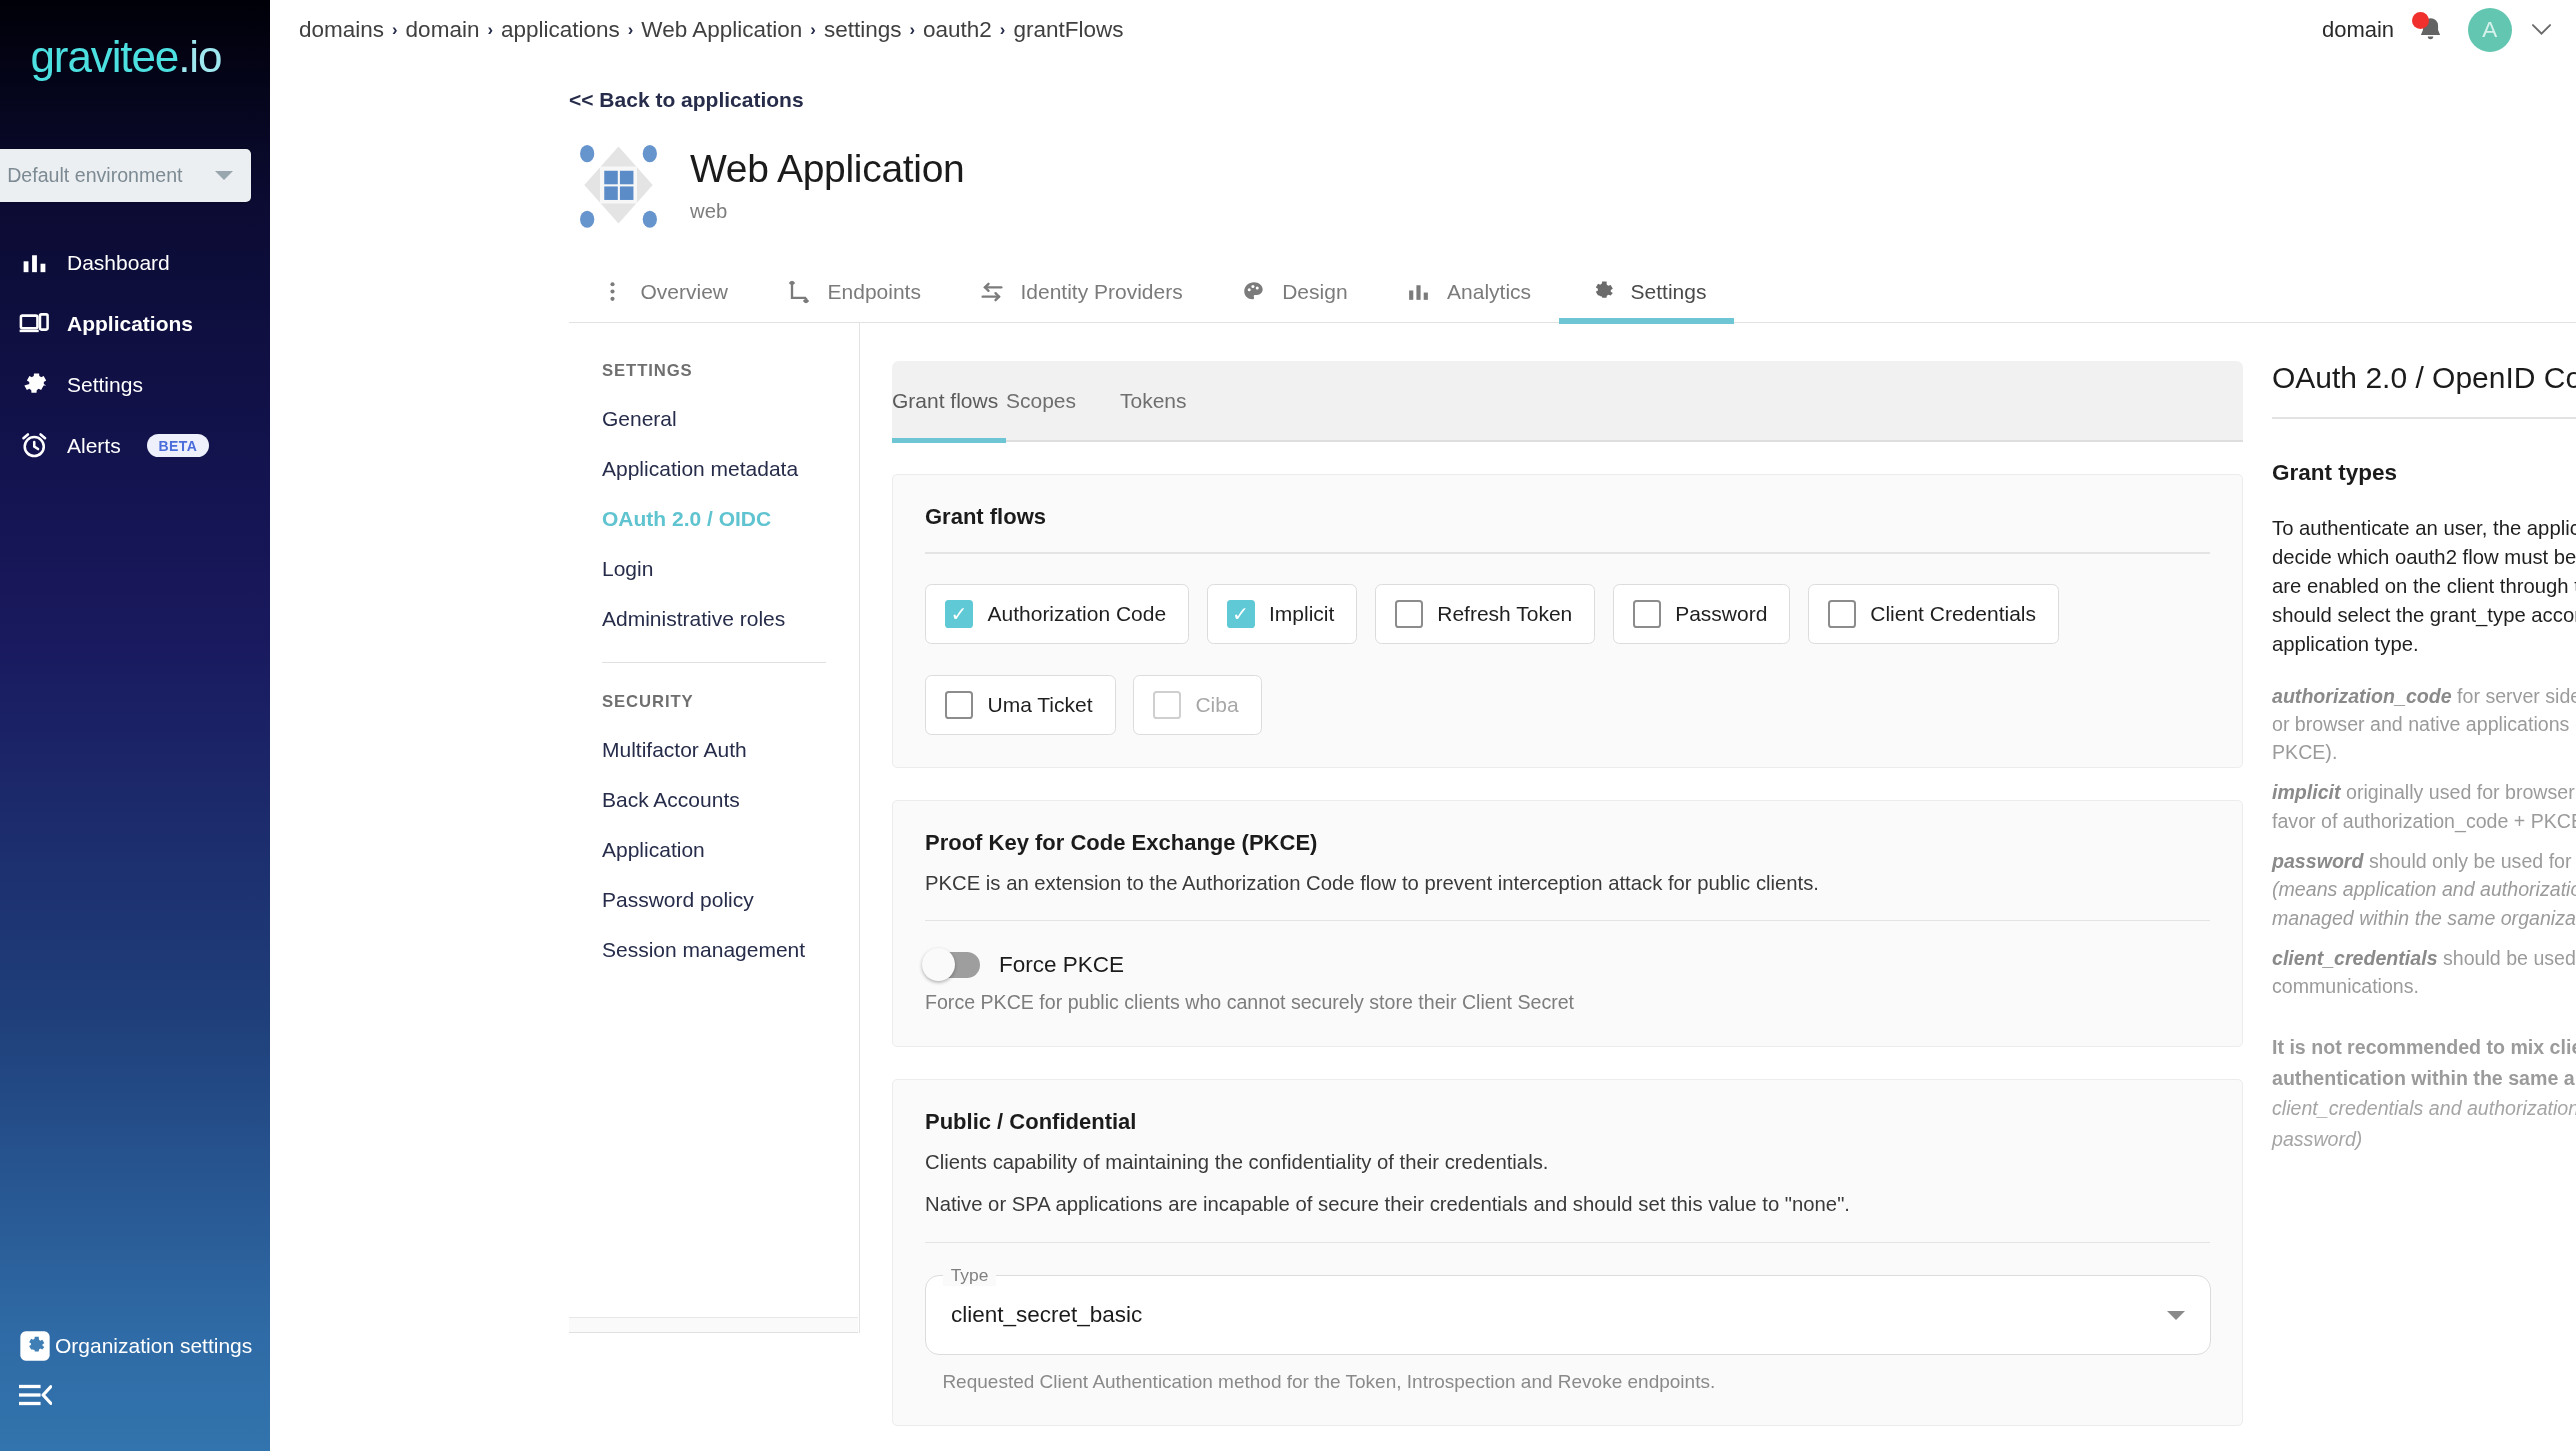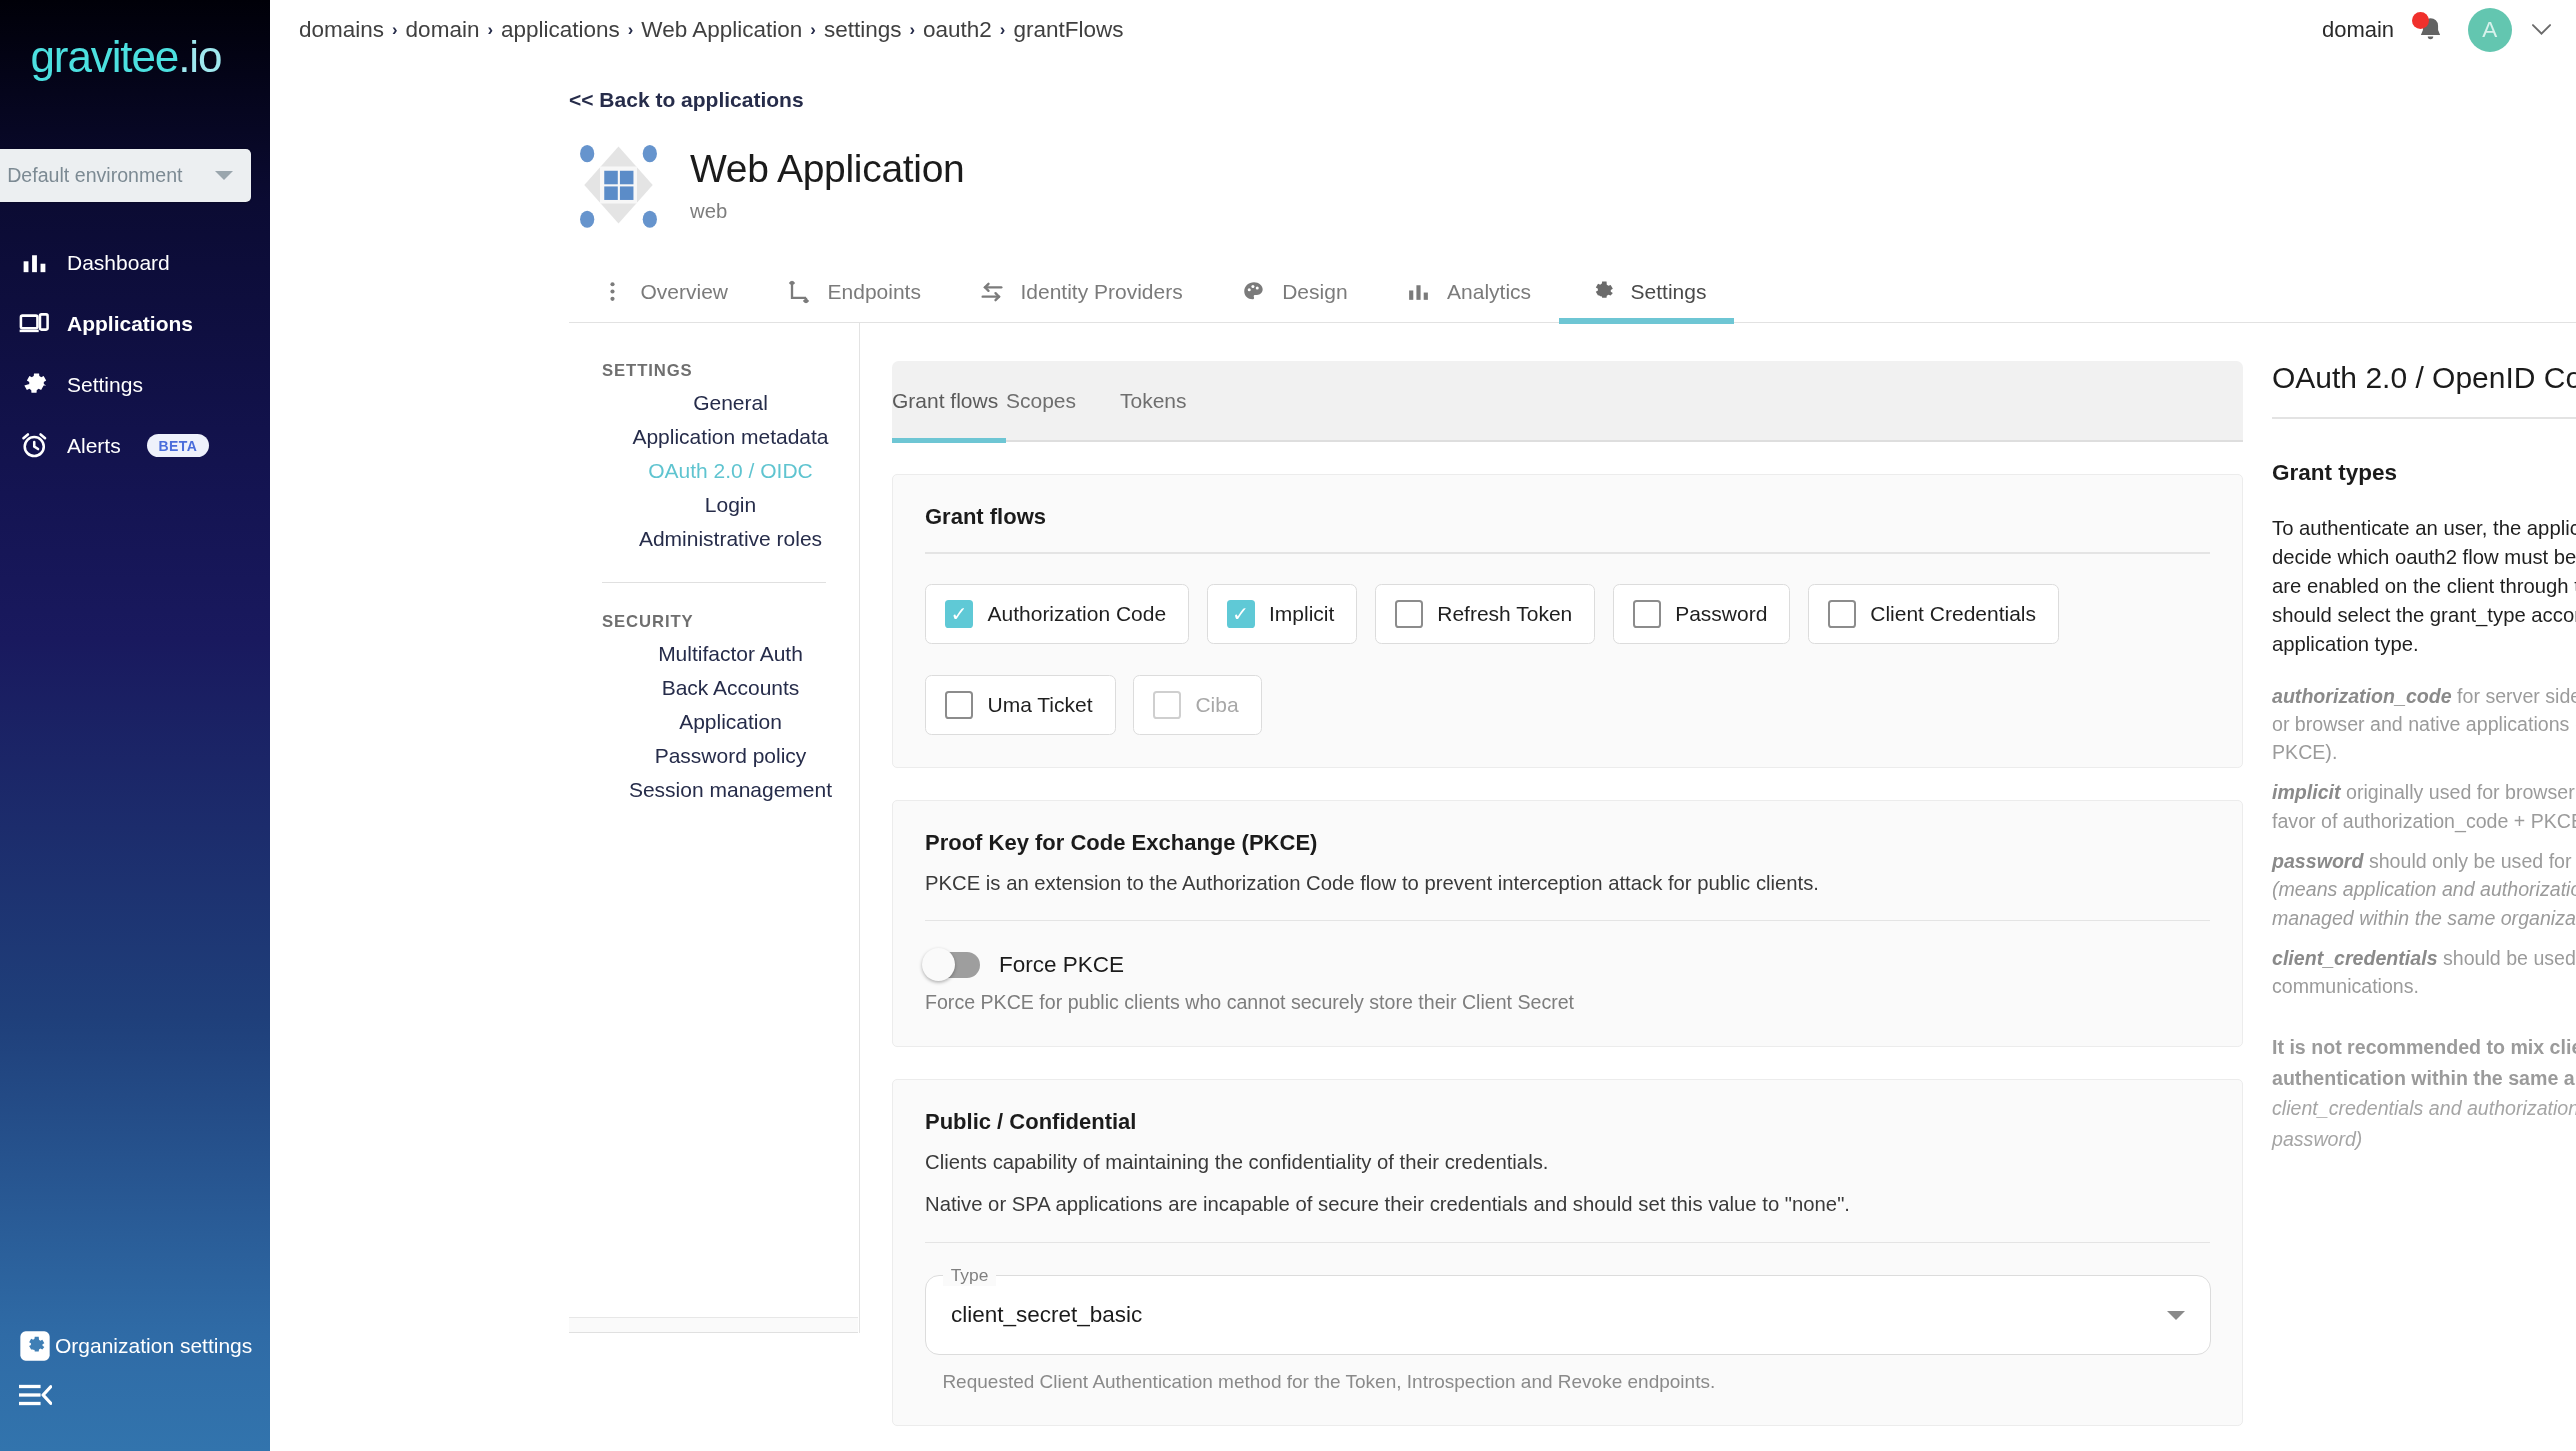--- a/index.html
+++ b/index.html
@@ -110,25 +110,24 @@
   .settings-menu {
     width: 291px; flex: 0 0 291px; margin-left: 299px;
     border-right: 1.5px solid #e3e3e3; padding: 38px 0 0 0;
     position: relative; height: 1010px;
   }
   .sm-section {
     font-size: 16.7px; font-weight: 700; letter-spacing: 0.9px;
     color: #6f6f6f; padding: 0 0 0 33px;
   }
   .sm-item {
-    font-size: 21px; color: #262c4a; padding: 0 0 0 33px; margin-top: 10px;
+    font-size: 21px; color: #262c4a; padding: 0 0 0 33px; margin-top: 26px;
     white-space: nowrap;
-    text-align: center;
-  }
-  .sm-item.active { color: #5fc4d0; font-weight: 400; }
+  }
+  .sm-item.active { color: #5fc4d0; font-weight: 700; }
   .sm-divider { height: 1.5px; background: #e0e0e0; margin: 30.5px 33px 29px 33px; }
   .sm-scroll {
     position: absolute; left: 0; bottom: 0; width: 289px; height: 16px;
     background: #fafafa; border-top: 0.7px solid #e7e7e7; border-bottom: 1.5px solid #e0e0e0;
   }
 
   .panel { flex: 1; padding: 38px 0 0 32px; }
 
   .seg-tabs {
     width: 1351px; height: 81px; background: #f1f1f1;

